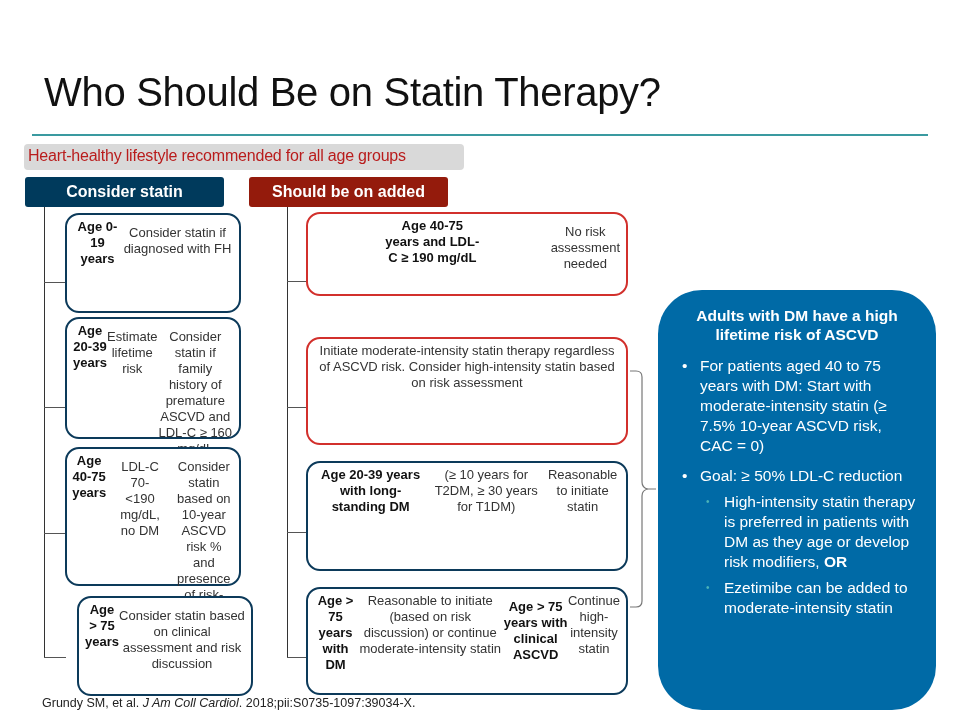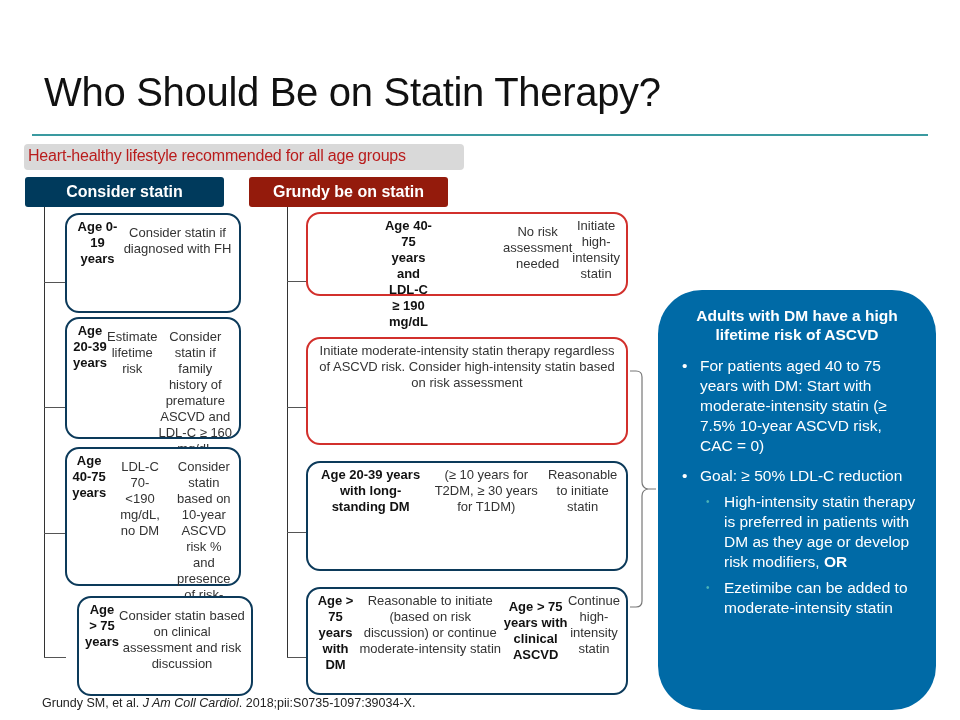--- a/index.html
+++ b/index.html
@@ -40,21 +40,21 @@
 </style>
 </head>
 <body>
 
 <div class="title">Who Should Be on Statin Therapy?</div>
 <div class="title-rule"></div>
 
 <div class="lifestyle">Heart-healthy lifestyle recommended for all age groups</div>
 
 <div class="header-btn hdr-consider">Consider statin</div>
-<div class="header-btn hdr-should">Grundy be on statin</div>
+<div class="header-btn hdr-should">Should be on added</div>
 
 <div class="vline" style="left:44px; top:207px; height:450px;"></div>
 <div class="hline" style="left:44px; top:282px; width:22px;"></div>
 <div class="hline" style="left:44px; top:407px; width:22px;"></div>
 <div class="hline" style="left:44px; top:533px; width:22px;"></div>
 <div class="hline" style="left:44px; top:657px; width:22px;"></div>
 
 <div class="vline" style="left:287px; top:207px; height:450px;"></div>
 <div class="hline" style="left:287px; top:281px; width:20px;"></div>
 <div class="hline" style="left:287px; top:407px; width:20px;"></div>
@@ -79,21 +79,20 @@
 </div>
 
 <div class="box navy" style="left:65px; top:596px; width:176px; height:100px;margin-left:12px;">
   <div class="hd">Age &gt; 75 years</div>
   <div class="gap">Consider statin based on clinical assessment and risk discussion</div>
 </div>
 
 <div class="box red" style="left:306px; top:212px; width:322px; height:84px;">
   <div class="hd" style="padding:0 70px;">Age 40-75 years and LDL-C ≥ 190 mg/dL</div>
   <div class="gap">No risk assessment needed</div>
-  <div>Initiate high-intensity statin</div>
 </div>
 
 <div class="box red" style="left:306px; top:337px; width:322px; height:108px;">
   <div>Initiate moderate-intensity statin therapy regardless of ASCVD risk. Consider high-intensity statin based on risk assessment</div>
 </div>
 
 <div class="box navy" style="left:306px; top:461px; width:322px; height:110px;">
   <div class="hd">Age 20-39 years with long-standing DM</div>
   <div>(≥ 10 years for T2DM, ≥ 30 years for T1DM)</div>
   <div>Reasonable to initiate statin</div>

